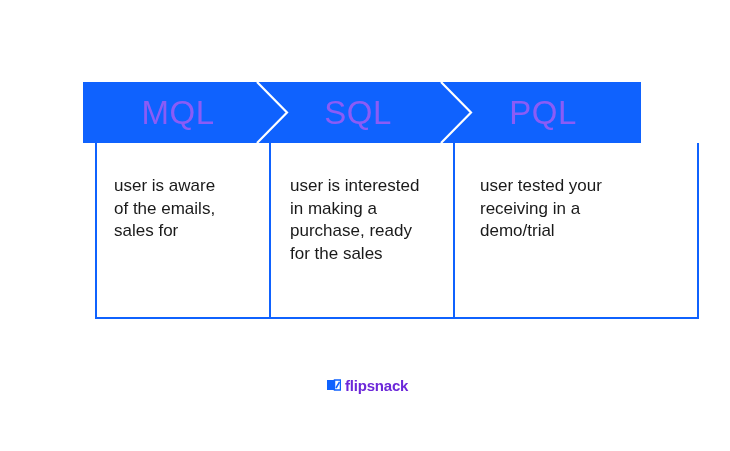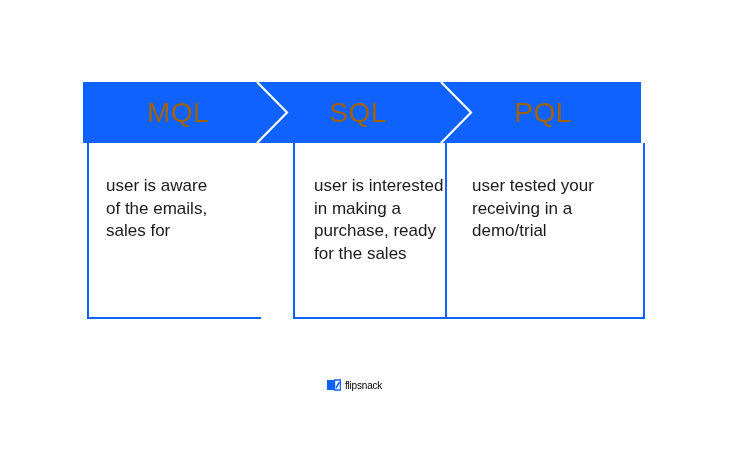--- a/index.html
+++ b/index.html
@@ -9,41 +9,41 @@
     }
     .diagram {
       position: absolute; left: 83px; top: 82px; width: 558px; height: 237px;
     }
     .header {
       position: absolute; left: 0; top: 0; width: 558px; height: 61px;
     }
     .header svg { position: absolute; left: 0; top: 0; }
     .stage-label {
       position: absolute; top: 0; height: 61px; line-height: 61px; text-align: center;
-      color: #a16207; font-size: 28px; font-weight: 500; letter-spacing: 0.5px;
+      color: #8b5cf6; font-size: 33px; font-weight: 500; letter-spacing: 0.5px;
     }
     .body-row {
-      position: absolute; left: 4px; top: 61px; width: 558px; height: 176px;
+      position: absolute; left: 12px; top: 61px; width: 558px; height: 176px;
     }
     .cell {
       position: absolute; top: 0; height: 174px;
       border-left: 2px solid #0f62fe; border-bottom: 2px solid #0f62fe;
       box-sizing: content-box;
     }
     .cell.last { border-right: 2px solid #0f62fe; }
     .cell-text {
       position: absolute; left: 17px; top: 32px;
       color: #1a1a1a; font-size: 17px; line-height: 22.5px; font-weight: 400;
     }
     .logo {
       position: absolute; left: 327px; top: 377px; height: 16px;
       display: flex; align-items: center; gap: 4px;
     }
     .logo-text {
-      color: #000000; font-weight: 400; font-size: 10px; letter-spacing: -0.2px;
+      color: #6d28d9; font-weight: 700; font-size: 15px; letter-spacing: -0.2px;
     }
   </style>
 </head>
 <body>
 
 <div class="diagram">
   <div class="header">
     <svg width="558" height="61" viewBox="0 0 558 61">
       <rect x="0" y="0" width="558" height="61" fill="#0f62fe"></rect>
 
@@ -56,29 +56,29 @@
   </div>
 
   <div class="body-row">
     <div class="cell" style="left:0; width:172px;">
       <div class="cell-text">
         <div>user is aware</div>
         <div>of the emails,</div>
         <div>sales for</div>
       </div>
     </div>
-    <div class="cell" style="left:174px; width:182px;margin-left:32px;">
+    <div class="cell" style="left:174px; width:182px;">
       <div class="cell-text" style="left:19px;">
         <div>user is interested</div>
         <div>in making a</div>
         <div>purchase, ready</div>
         <div>for the sales</div>
       </div>
     </div>
-    <div class="cell last" style="left:358px; width:196px;">
+    <div class="cell last" style="left:358px; width:196px;padding-left:46px;">
       <div class="cell-text" style="left:25px;">
         <div>user tested your</div>
         <div>receiving in a</div>
         <div>demo/trial</div>
       </div>
     </div>
   </div>
 </div>
 
 <div class="logo">

